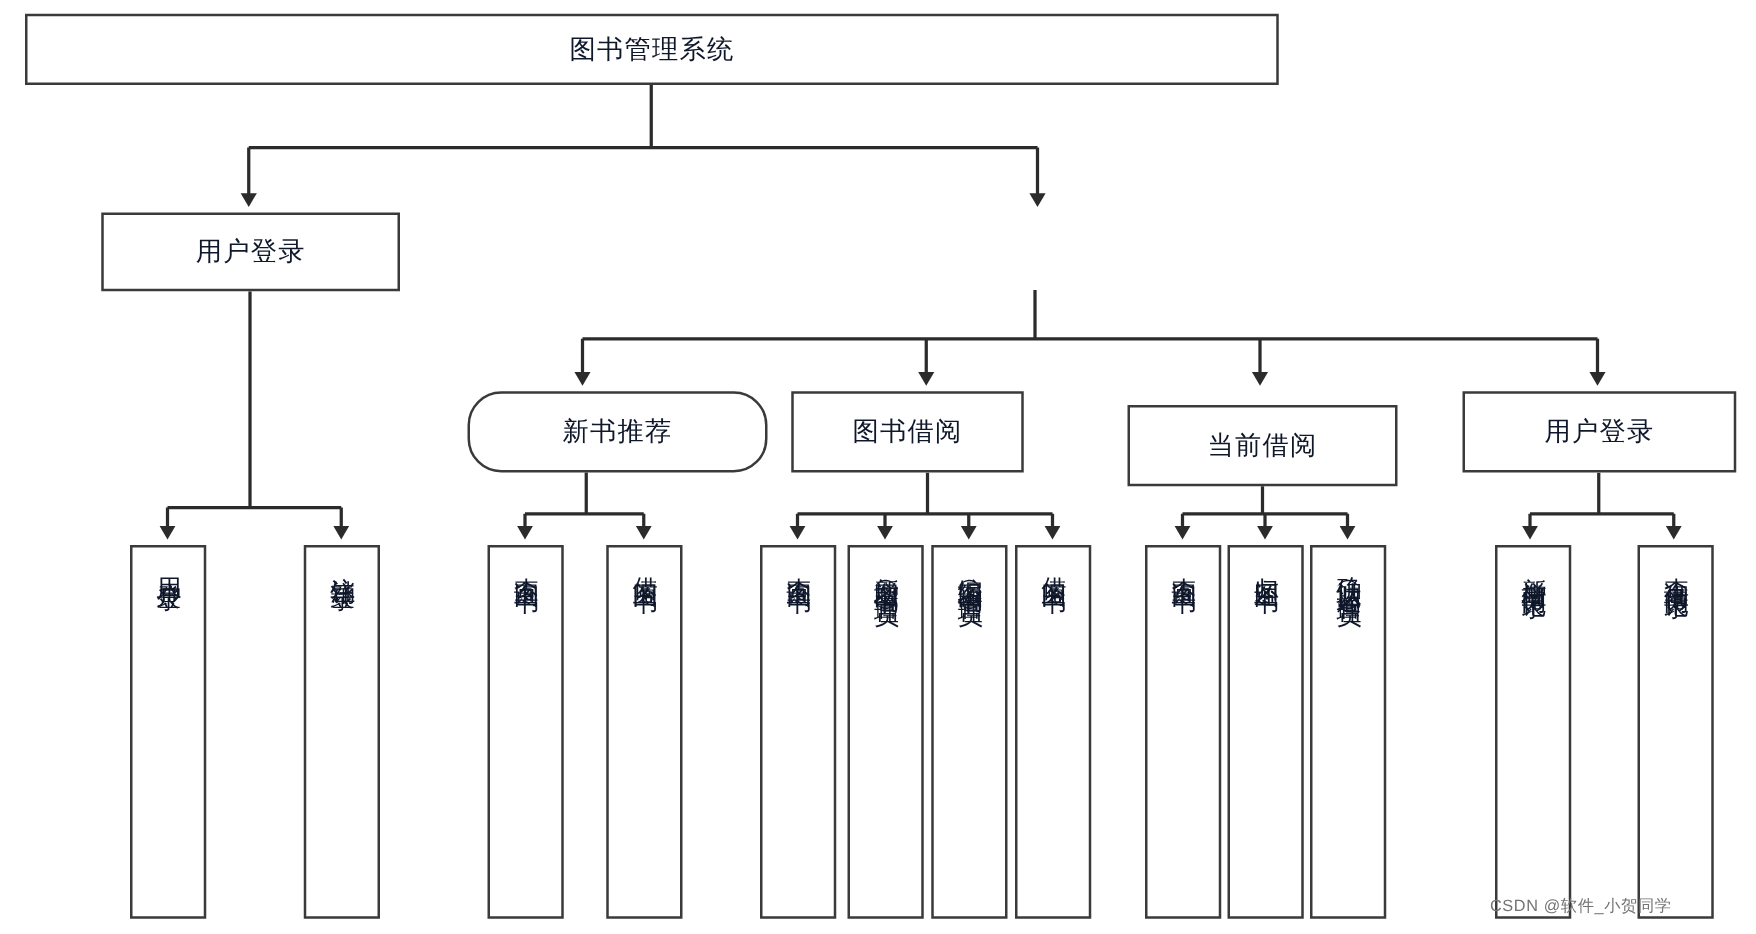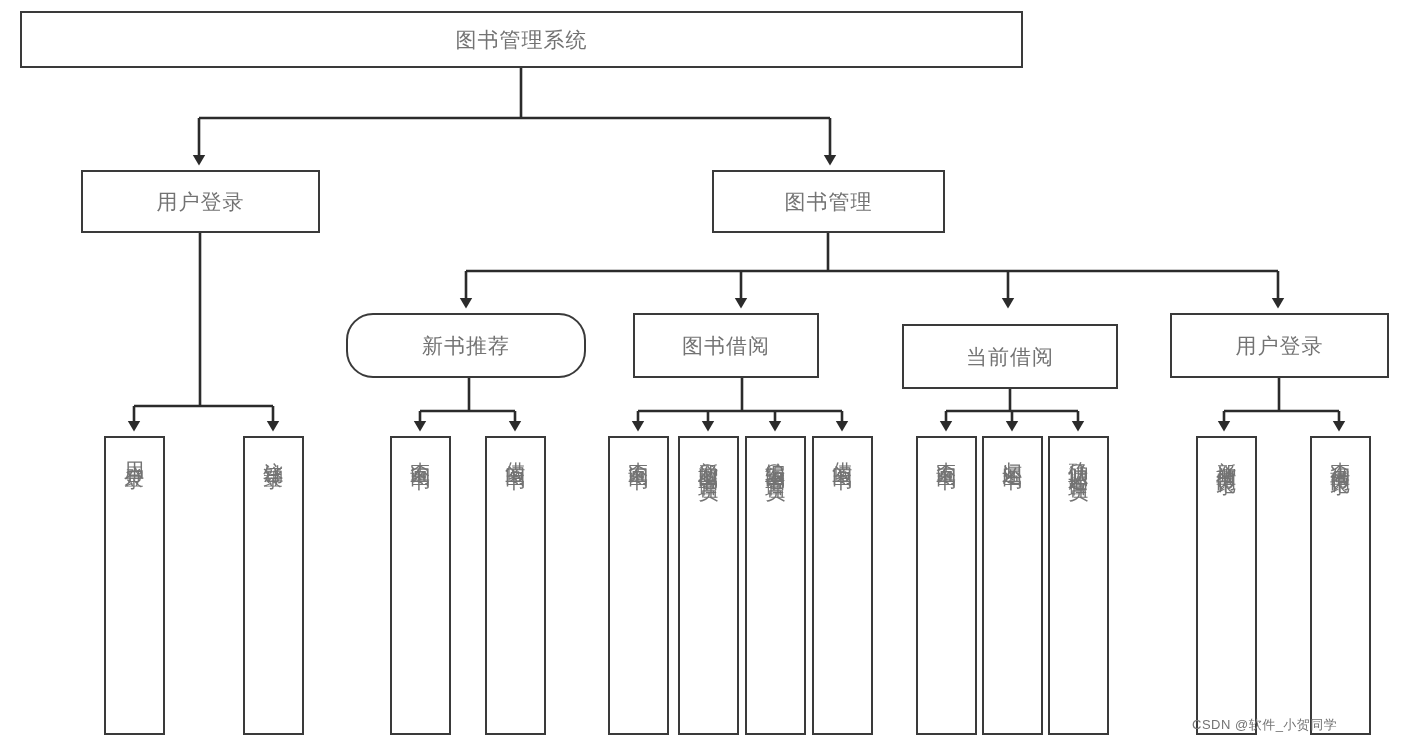--- a/index.html
+++ b/index.html
@@ -30,21 +30,21 @@
     position: absolute;
     box-sizing: border-box;
     background: #ffffff;
     border: 2px solid #3a3a3a;
     display: flex;
     align-items: center;
     justify-content: center;
     overflow: hidden;
   }
   .node-label {
-    color: #737373;
+    color: #0f172a;
     font-size: 21px;
     line-height: 1.22;
     letter-spacing: 1px;
     white-space: nowrap;
     text-align: center;
   }
   .node.horizontal .node-label {
     writing-mode: horizontal-tb;
   }
   .node.vertical {
@@ -115,25 +115,22 @@
       </g>
   </svg>
 
   <div class="node horizontal" style="left: 20px; top: 11px; width: 1003px; height: 57px;">
     <span class="node-label">图书管理系统</span>
   </div>
 
   <div class="node horizontal" style="left: 81px; top: 170px; width: 239px; height: 63px;">
     <span class="node-label">用户登录</span>
   </div>
-  <div class="node horizontal" style="left: 712px; top: 170px; width: 233px; height: 63px;">
-    <span class="node-label">图书管理</span>
-  </div>
 
-  <div class="node horizontal" style="left: 346px; top: 313px; width: 240px; height: 65px; border-radius: 27px;">
+  <div class="node horizontal" style="left: 374px; top: 313px; width: 240px; height: 65px; border-radius: 27px;">
     <span class="node-label">新书推荐</span>
   </div>
   <div class="node horizontal" style="left: 633px; top: 313px; width: 186px; height: 65px;">
     <span class="node-label">图书借阅</span>
   </div>
   <div class="node horizontal" style="left: 902px; top: 313px; width: 216px; height: 65px; margin-top: 11px;">
     <span class="node-label">当前借阅</span>
   </div>
   <div class="node horizontal" style="left: 1170px; top: 313px; width: 219px; height: 65px;">
     <span class="node-label">用户登录</span>

